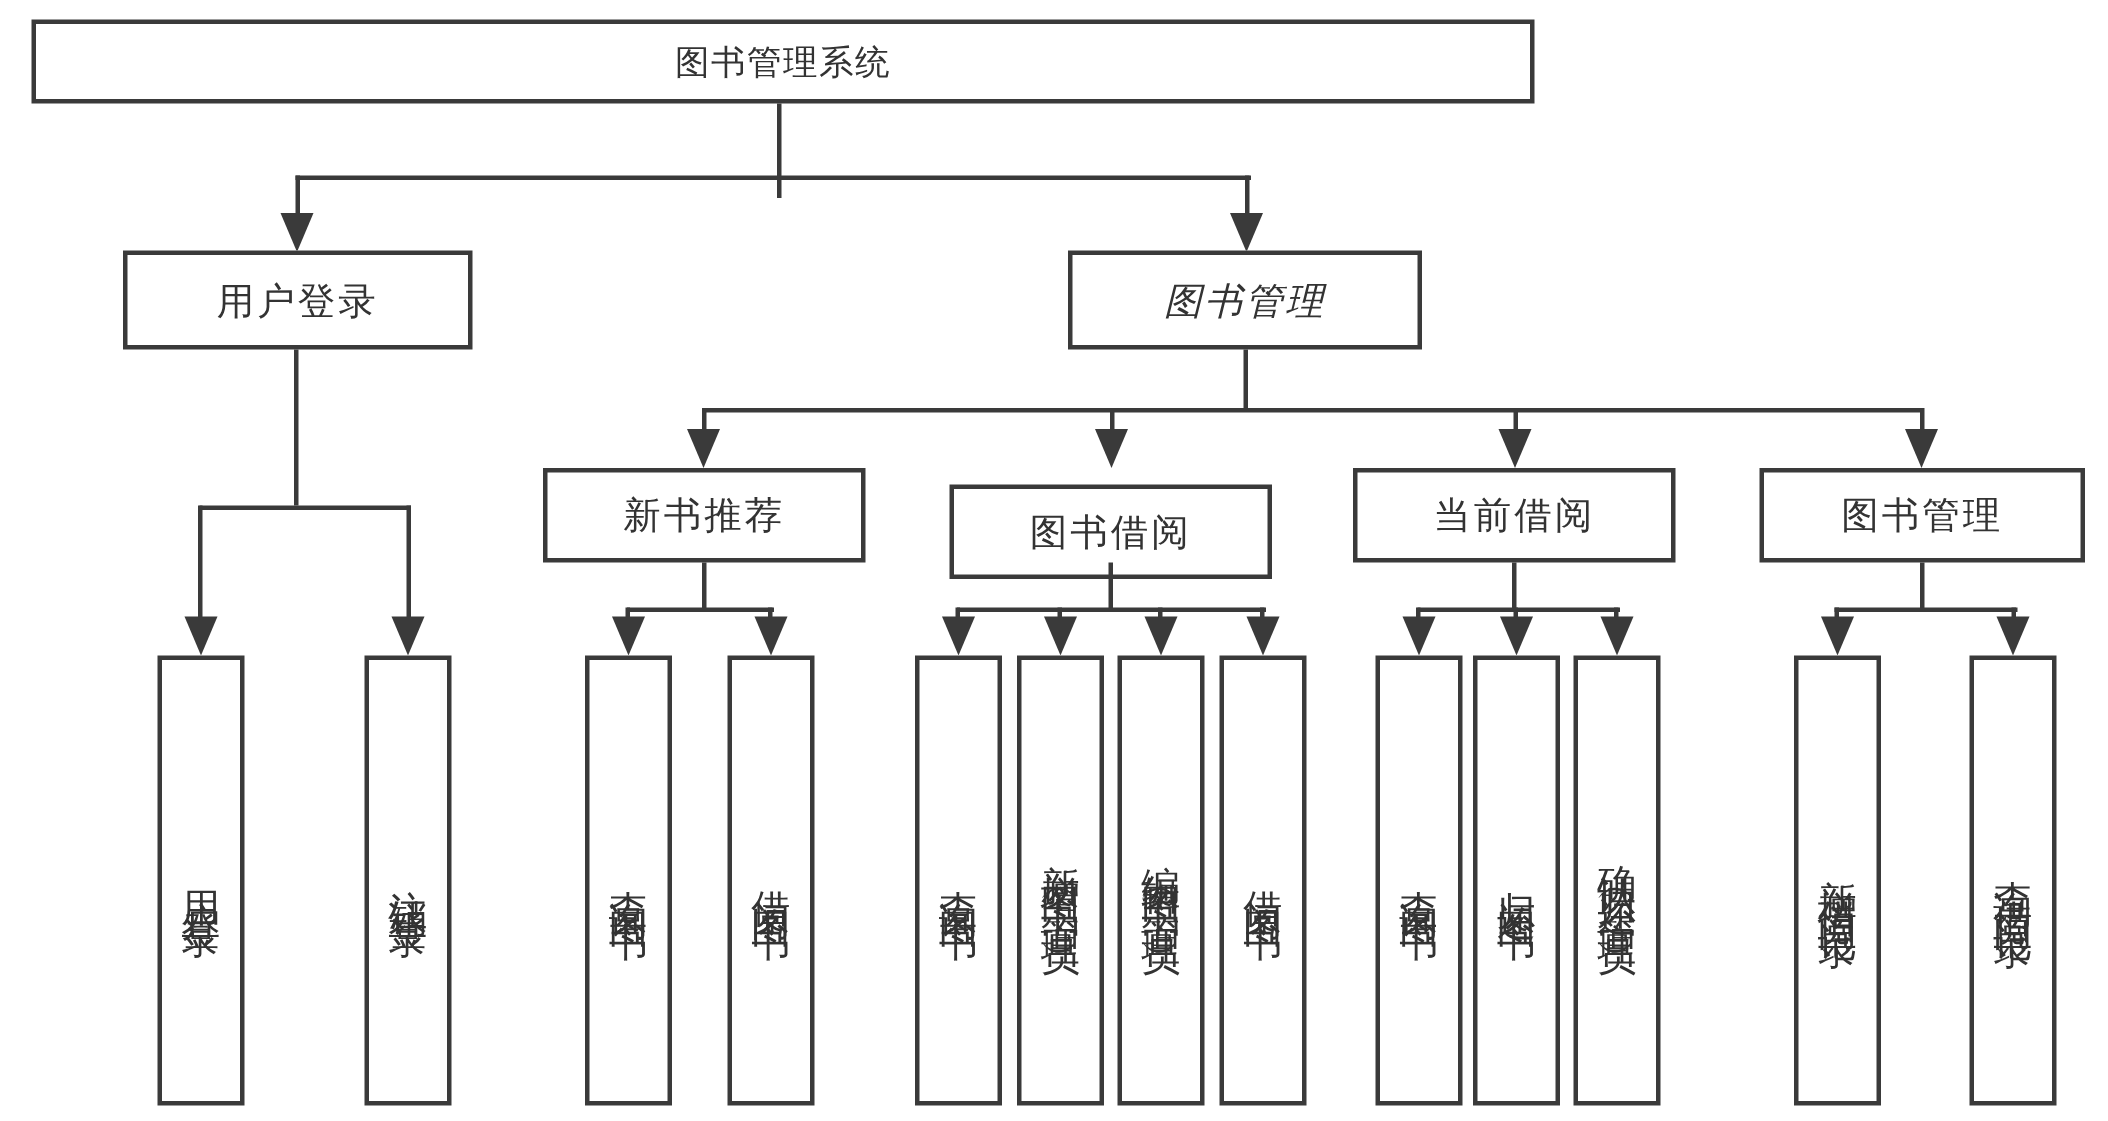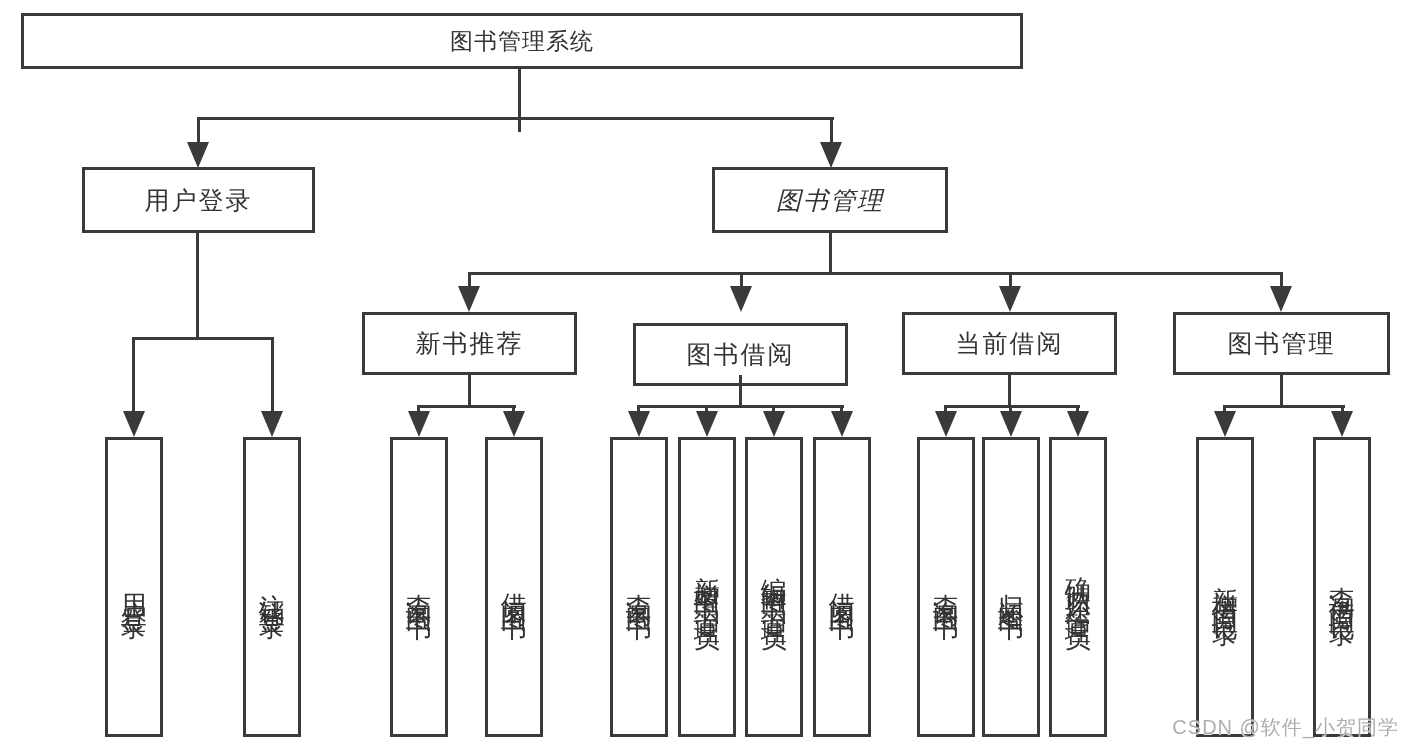--- a/index.html
+++ b/index.html
@@ -187,15 +187,14 @@
     <span class="vtext">确认归还（管理员）</span>
   </div>
 
   <div class="box leaf-box" style="left:1196px; top:437px; width:58px; height:300px;">
     <span class="vtext">新增借阅记录</span>
   </div>
   <div class="box leaf-box" style="left:1313px; top:437px; width:58px; height:300px;">
     <span class="vtext">查询借阅记录</span>
   </div>
 
-  <div class="watermark">CSDN @软件_小贺同学</div>
 
 </div>
 
 </body></html>

